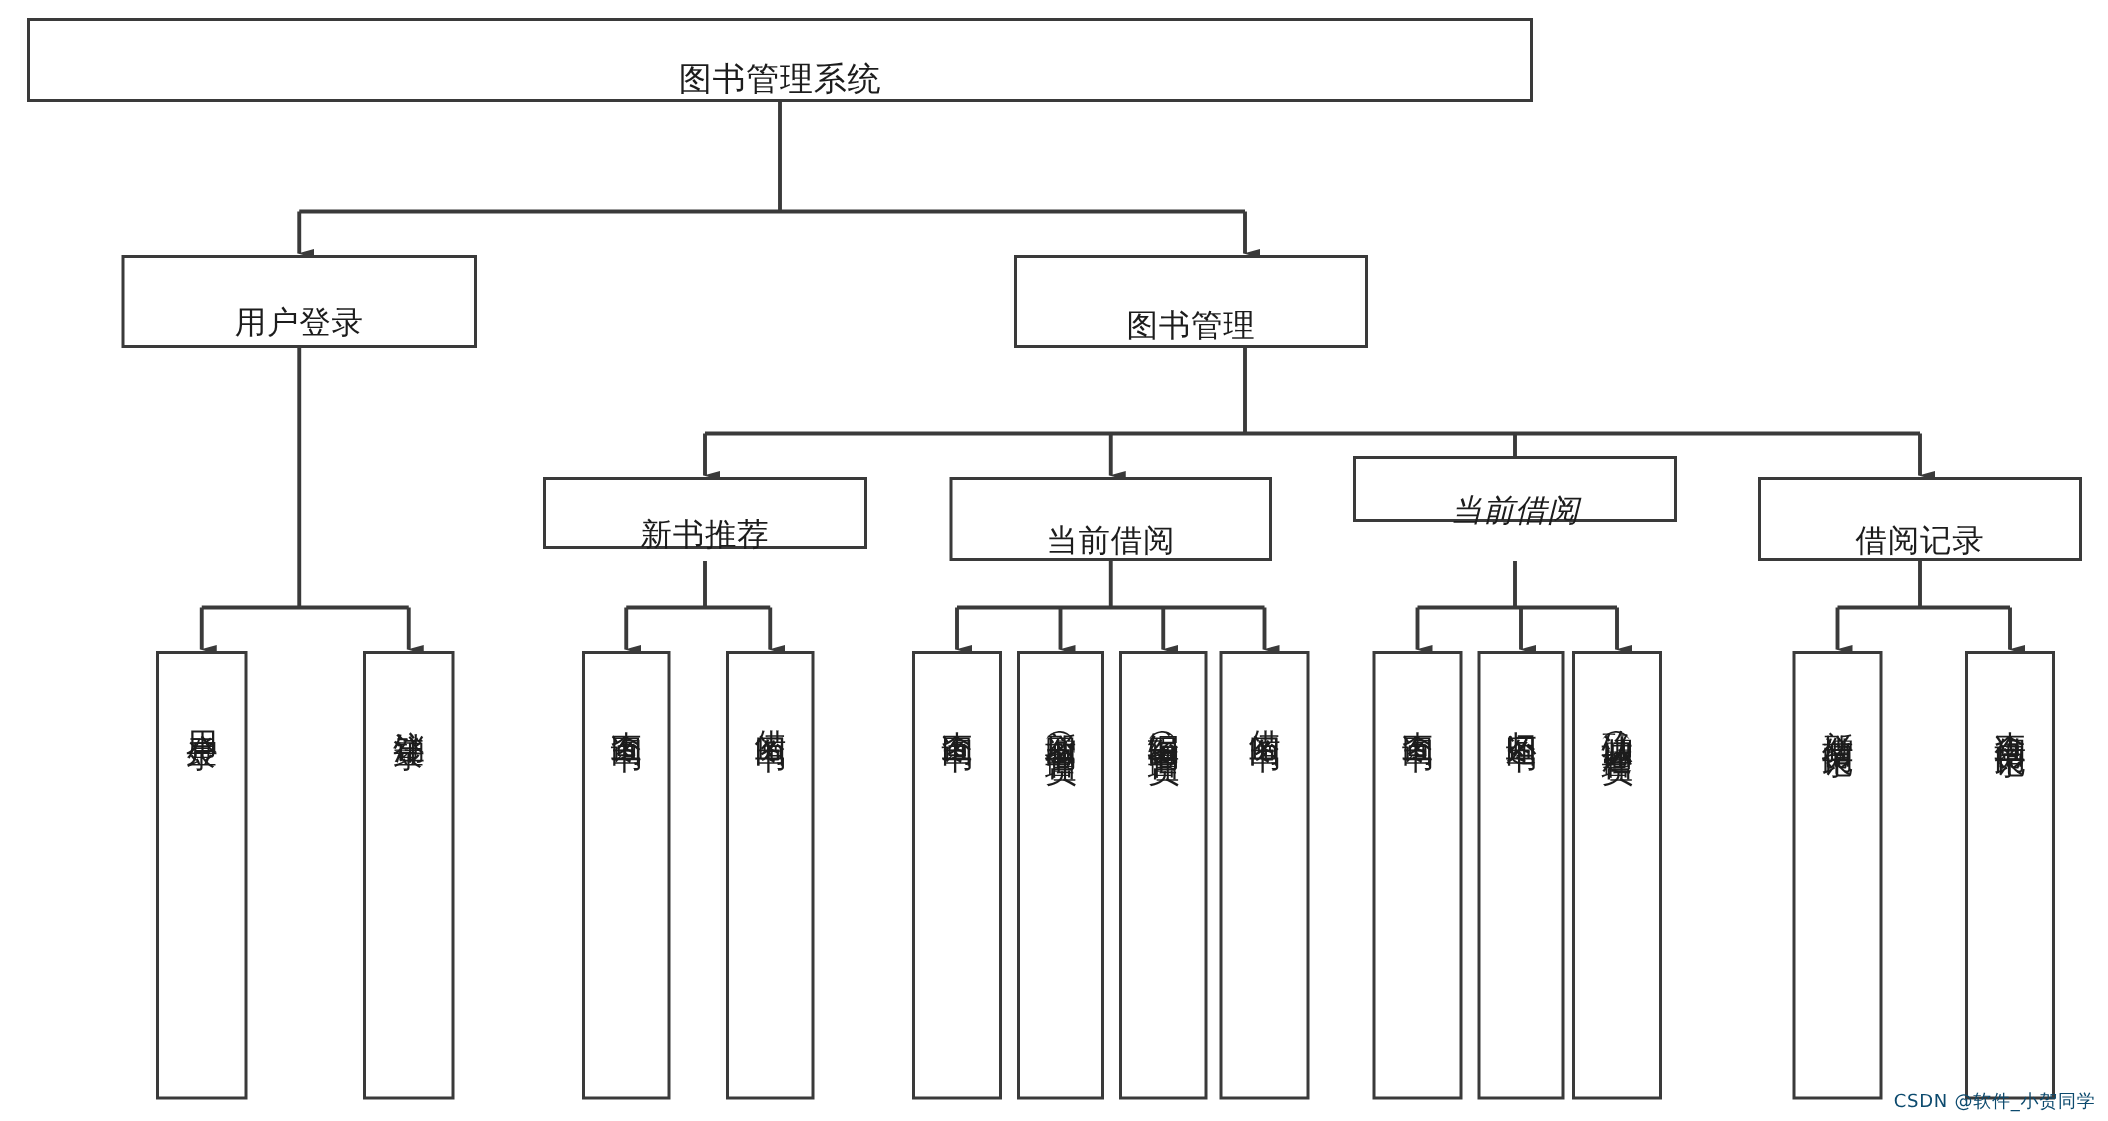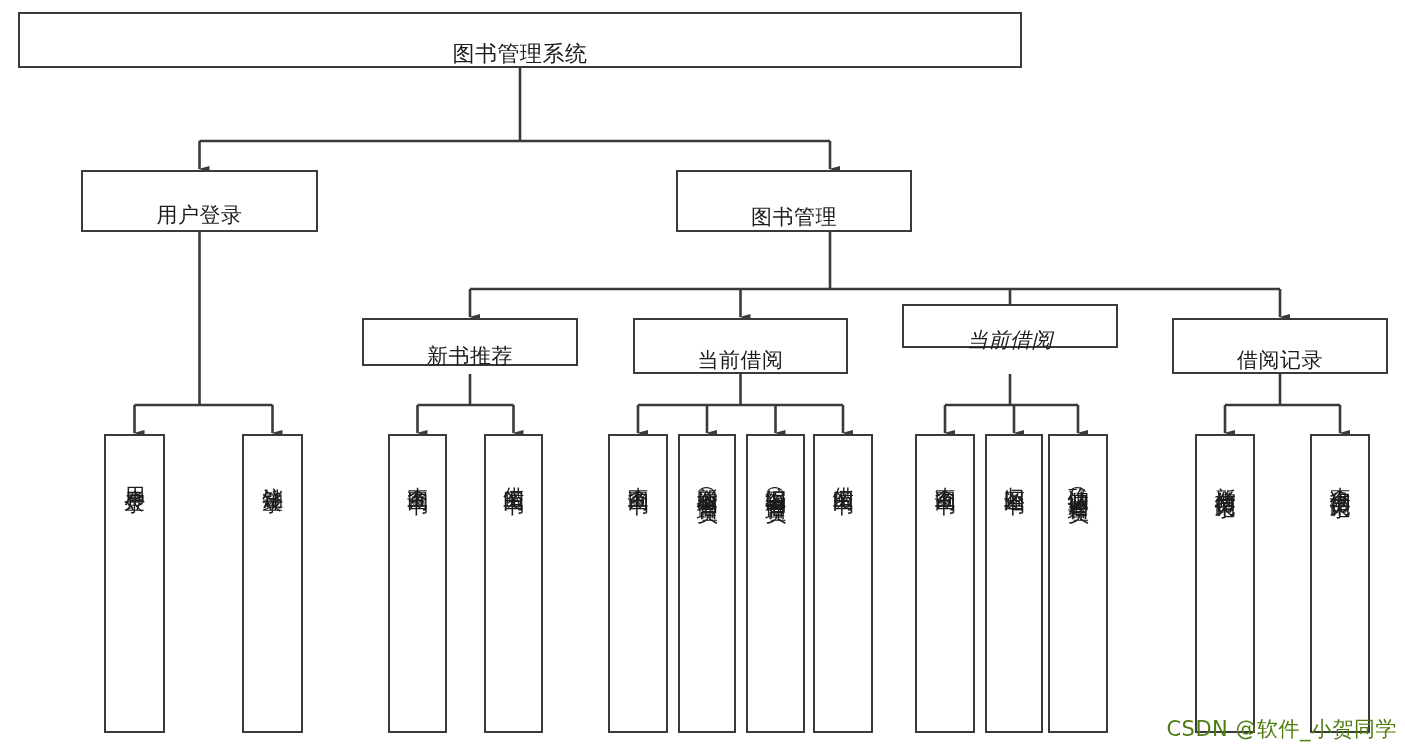--- a/index.html
+++ b/index.html
@@ -57,22 +57,22 @@
     line-height: 1.35;
     letter-spacing: 2.5px;
     white-space: nowrap;
     text-align: left;
   }
   .node.root .label { font-size: 22px; }
   .watermark {
     position: absolute;
     right: 8px;
     bottom: 4px;
-    font-size: 21px;
-    color: #4d7c0f;
+    font-size: 12px;
+    color: #0c4a6e;
     letter-spacing: 0.5px;
     white-space: nowrap;
     user-select: none;
   }
 </style>
 </head>
 <body>
 
 <div id="diagram-root">
 

